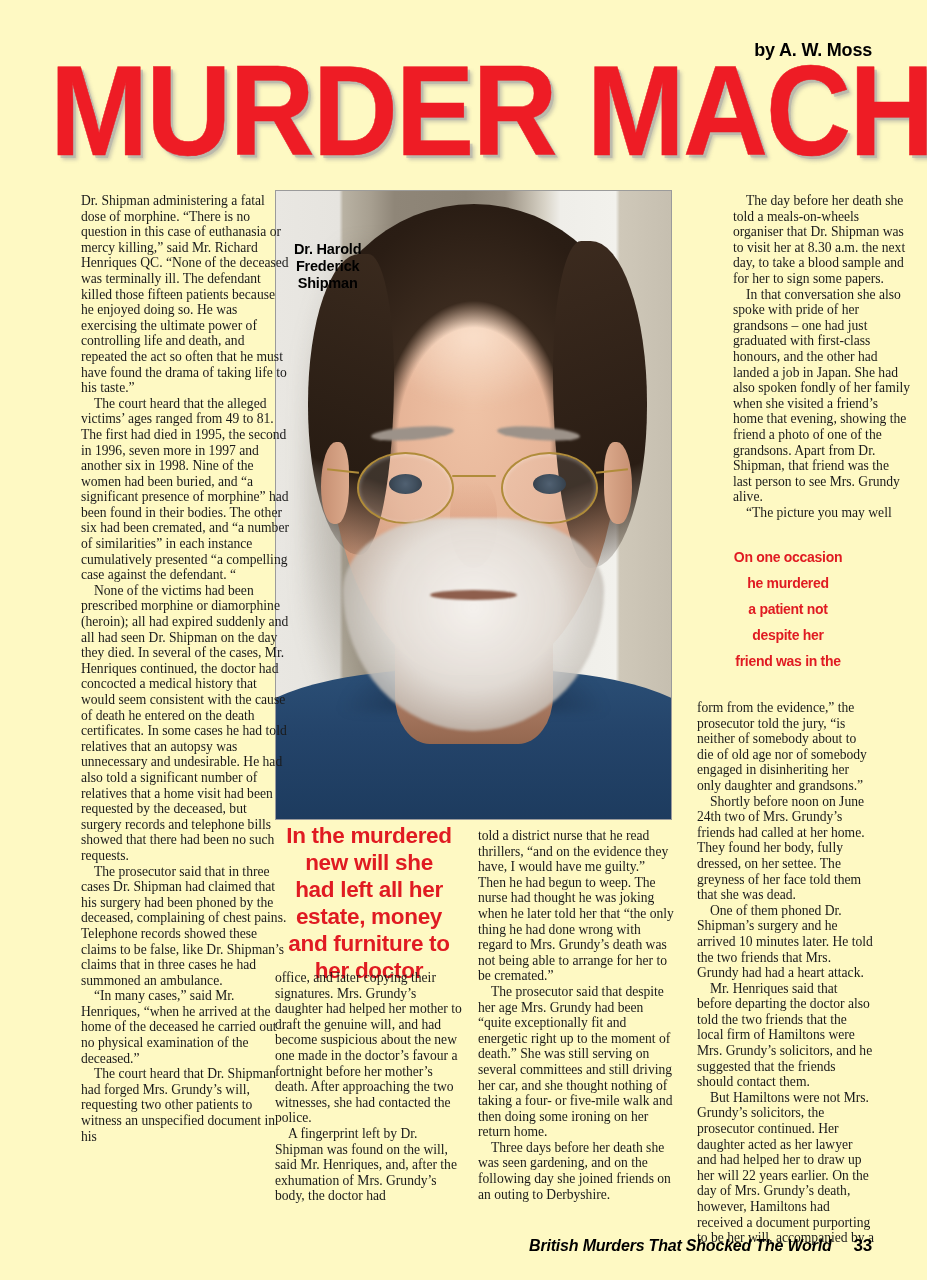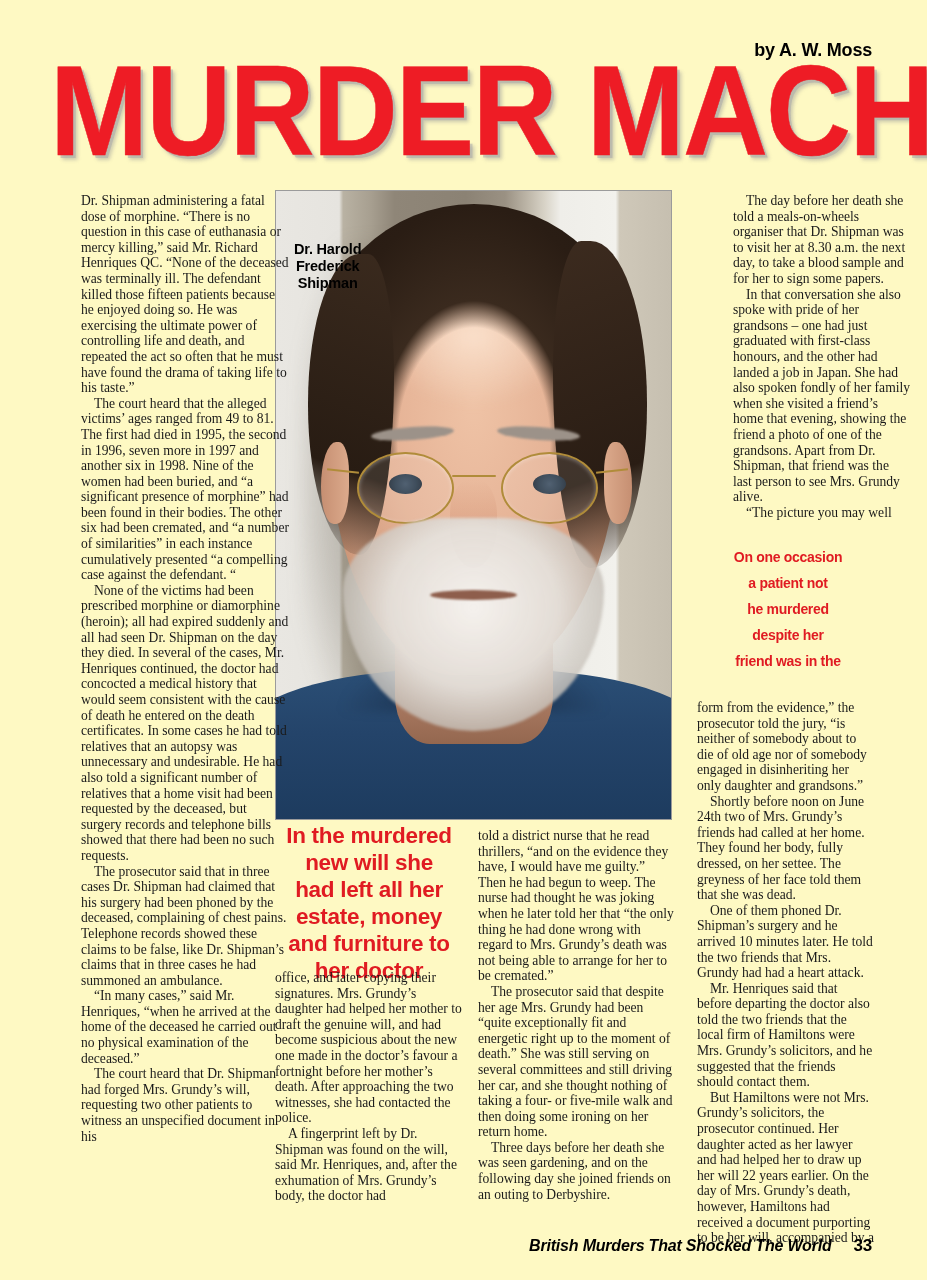--- a/index.html
+++ b/index.html
@@ -321,22 +321,22 @@
   </div>
 
   <div class="col col4a">
     <p>The day before her death she told a meals-on-wheels organiser that Dr. Shipman was to visit her at 8.30 a.m. the next day, to take a blood sample and for her to sign some papers.</p>
     <p>In that conversation she also spoke with pride of her grandsons – one had just graduated with first-class honours, and the other had landed a job in Japan. She had also spoken fondly of her family when she visited a friend’s home that evening, showing the friend a photo of one of the grandsons. Apart from Dr. Shipman, that friend was the last person to see Mrs. Grundy alive.</p>
     <p>“The picture you may well</p>
   </div>
 
   <div class="pullquote pq-right">
     <span>On one occasion</span>
+    <span>he murdered</span>
     <span>a patient not</span>
-    <span>he murdered</span>
     <span>despite her</span>
     <span>friend was in the</span>
   </div>
 
   <div class="col col4b">
     <p class="noindent">form from the evidence,” the prosecutor told the jury, “is neither of somebody about to die of old age nor of somebody engaged in disinheriting her only daughter and grandsons.”</p>
     <p>Shortly before noon on June 24th two of Mrs. Grundy’s friends had called at her home. They found her body, fully dressed, on her settee. The greyness of her face told them that she was dead.</p>
     <p>One of them phoned Dr. Shipman’s surgery and he arrived 10 minutes later. He told the two friends that Mrs. Grundy had had a heart attack.</p>
     <p>Mr. Henriques said that before departing the doctor also told the two friends that the local firm of Hamiltons were Mrs. Grundy’s solicitors, and he suggested that the friends should contact them.</p>
     <p>But Hamiltons were not Mrs. Grundy’s solicitors, the prosecutor continued. Her daughter acted as her lawyer and had helped her to draw up her will 22 years earlier. On the day of Mrs. Grundy’s death, however, Hamiltons had received a document purporting to be her will, accompanied by a</p>

